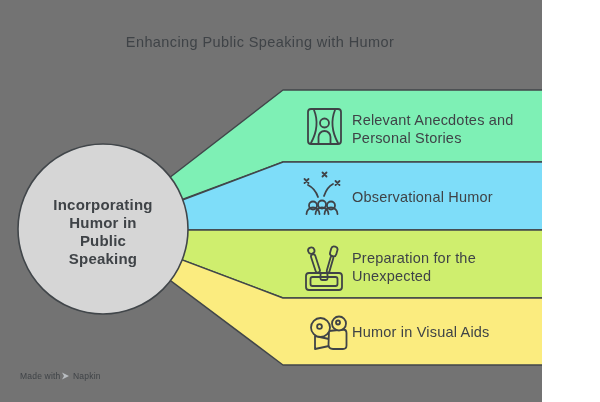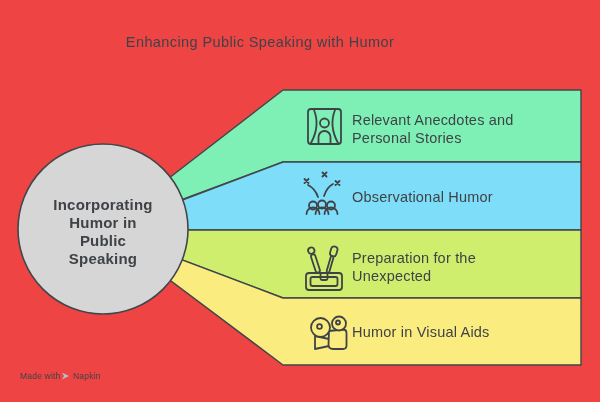--- a/index.html
+++ b/index.html
@@ -1,16 +1,16 @@
 <!DOCTYPE html>
 <html><head>
 <meta charset="utf-8">
 <style>
   html,body{margin:0;padding:0;background:#ffffff;}
-  .stage{width:600px;height:402px;position:relative;background:#ef4444;overflow:hidden;}
+  .stage{width:542px;height:402px;position:relative;background:#737373;overflow:hidden;}
   svg{display:block;}
   text{font-family:"Liberation Sans", sans-serif;fill:#3f4347;}
   .title{font-size:14.5px;letter-spacing:.4px;font-weight:500;}
   .band-label{font-size:14.5px;letter-spacing:.2px;}
   .circle-label{font-size:15px;font-weight:bold;letter-spacing:.2px;}
   .watermark{font-size:8.5px;letter-spacing:.2px;}
   .icon{stroke:#3f4347;stroke-width:1.8;fill:none;stroke-linecap:round;stroke-linejoin:round;}
   .ribbon{stroke:#41464a;stroke-width:1.4;stroke-linejoin:round;}
 </style>
 </head>

